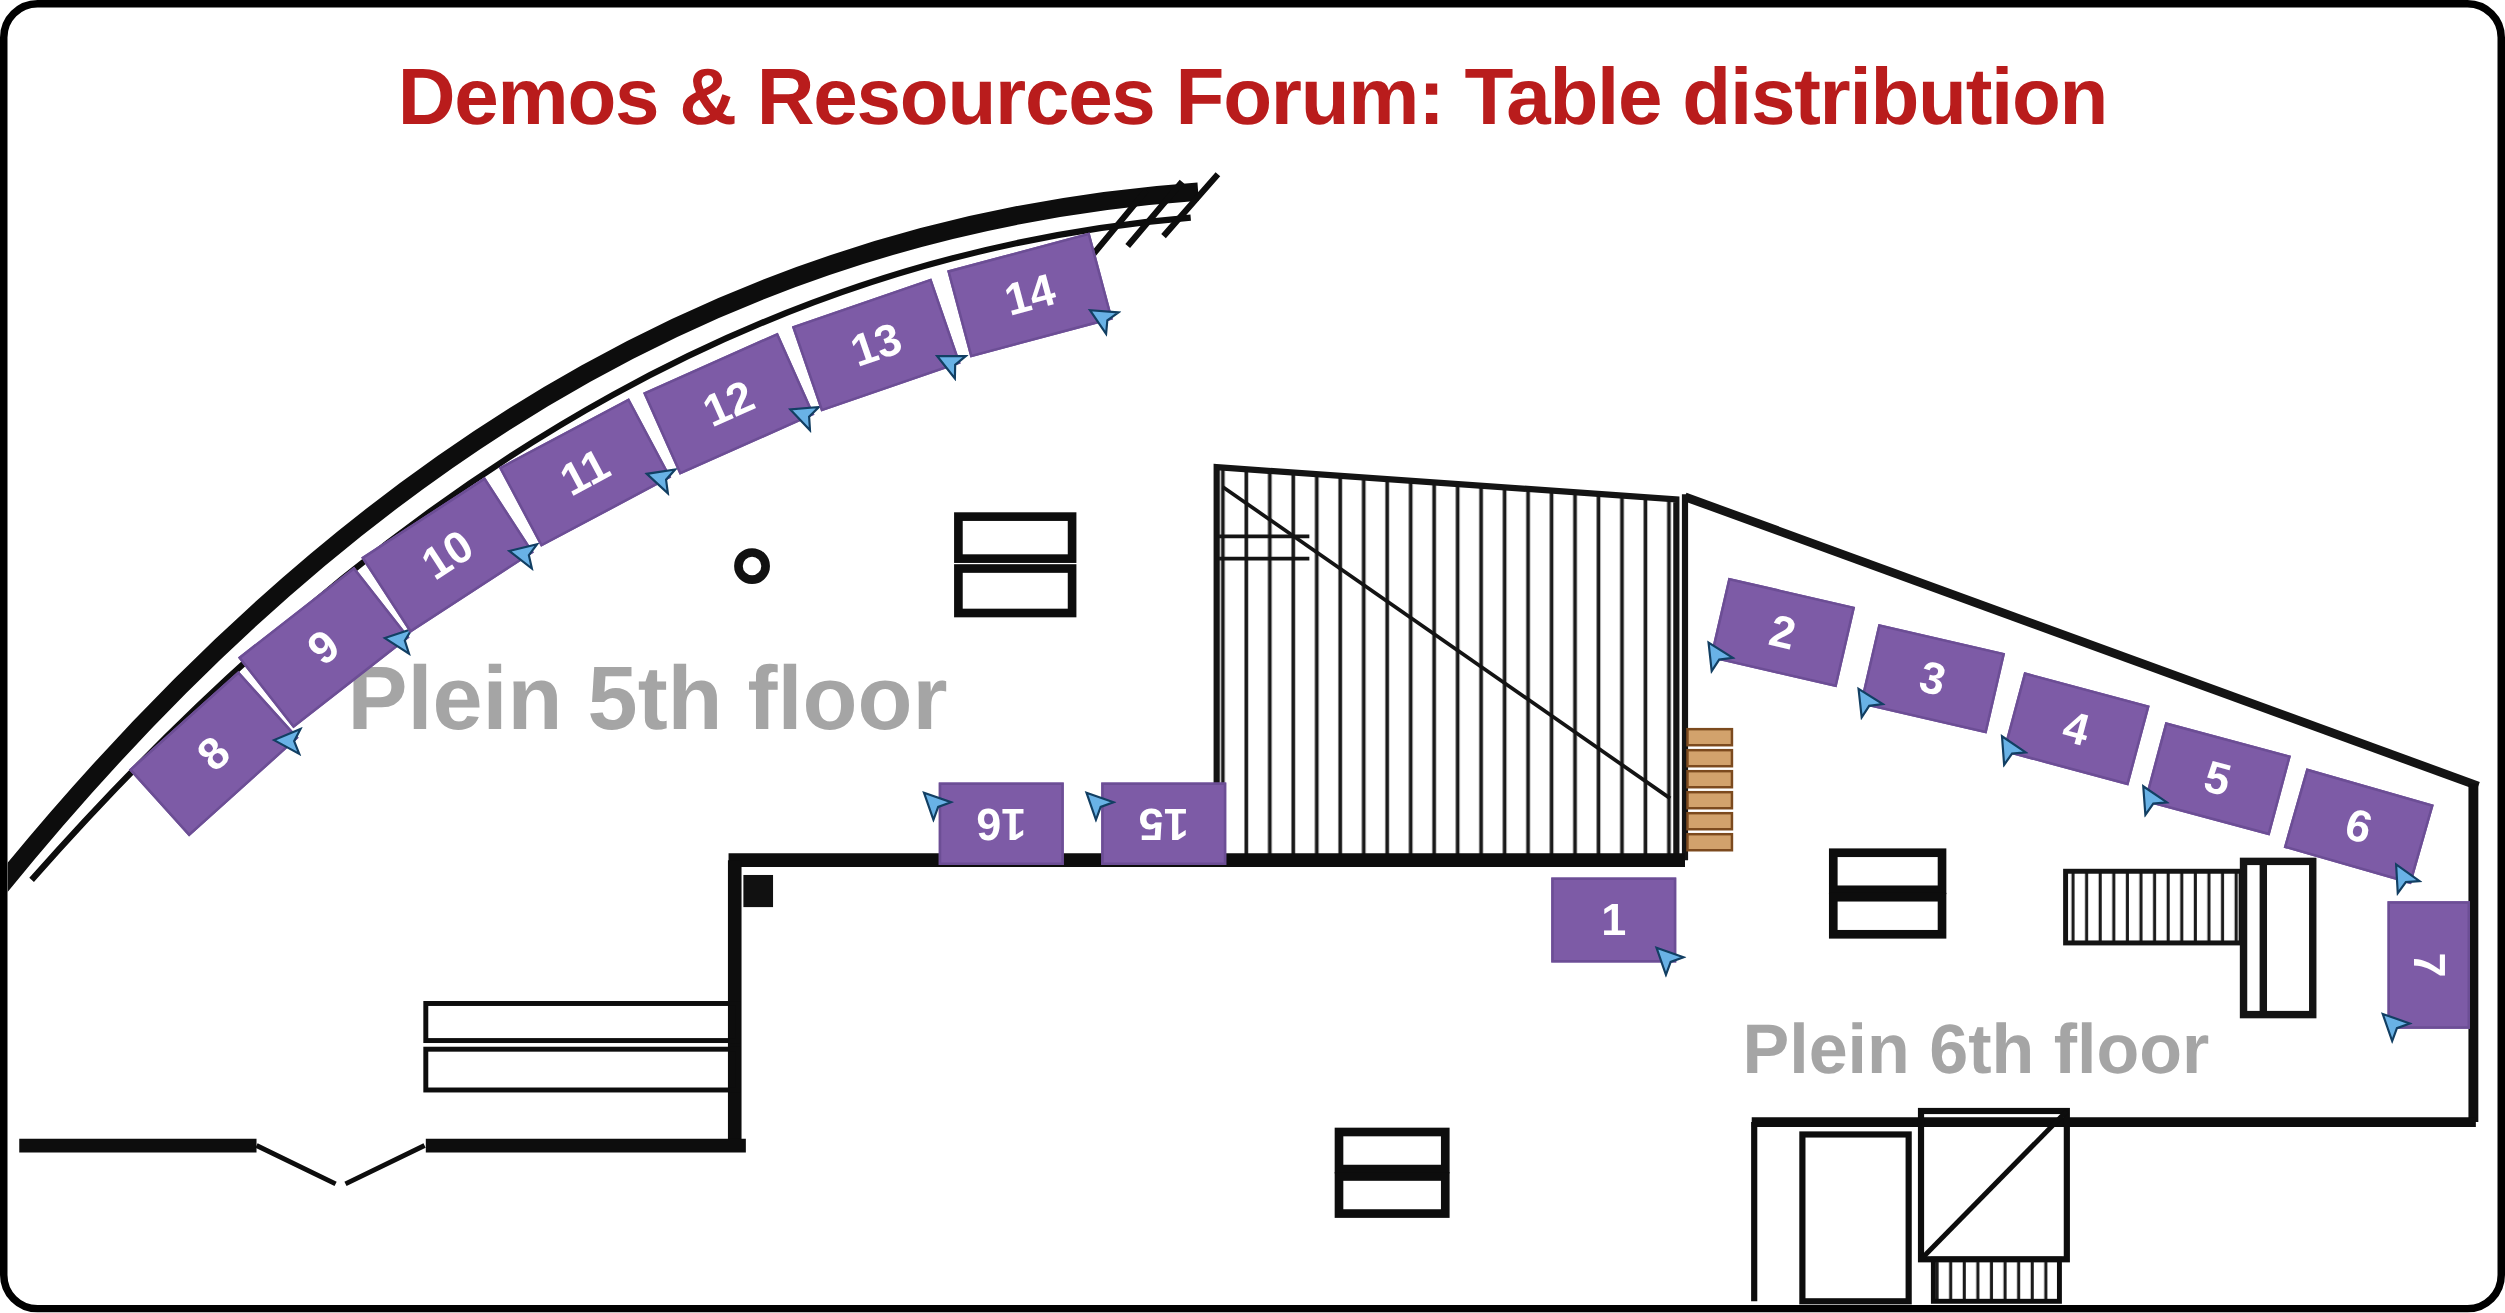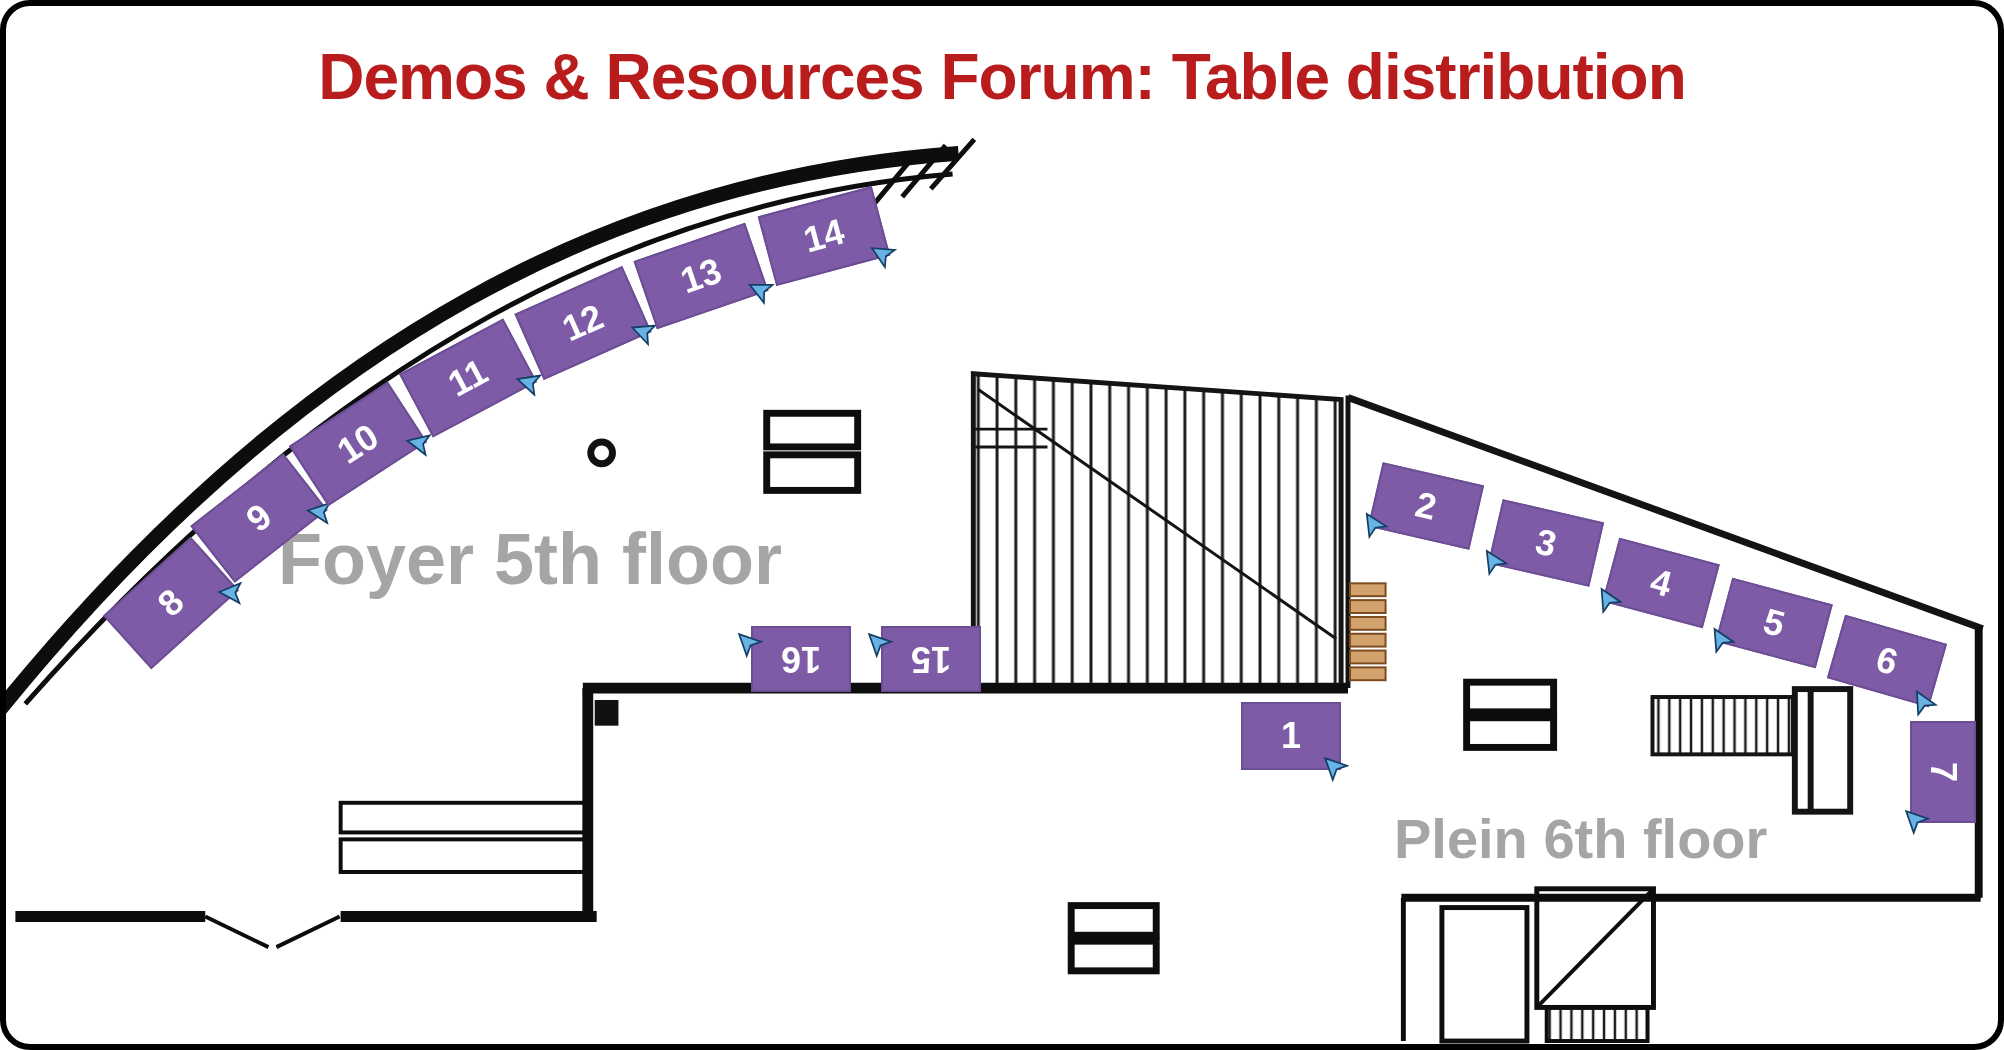--- a/index.html
+++ b/index.html
@@ -95,21 +95,21 @@
     <g stroke="#0d0d0d" fill="#ffffff">
       <rect x="764" y="412" width="92" height="34" stroke-width="7"></rect>
       <rect x="764" y="454" width="92" height="36" stroke-width="7"></rect>
       <rect x="1472" y="684" width="88" height="30" stroke-width="7"></rect>
       <rect x="1472" y="720" width="88" height="30" stroke-width="7"></rect>
       <rect x="1072" y="910" width="86" height="30" stroke-width="7"></rect>
       <rect x="1072" y="946" width="86" height="30" stroke-width="7"></rect>
     </g>
   </svg>
 
-  <div class="area-label" id="foyer-label">Foyer 5th floor</div>
+  <div class="area-label" id="foyer-label">Plein 5th floor</div>
   <div class="area-label" id="plein-label">Plein 6th floor</div>
 
   <div class="table" style="left:1235px;top:696px;width:100px;height:68px;">
     <span class="tnum">1</span>
     <svg class="arr" viewBox="0 0 24 24">
         <polygon points="2,2 9,22 12.5,12.5 22,9"></polygon>
       </svg>
   </div>
 
   <div class="table" style="left:1368px;top:467px;width:104px;height:66px;transform:rotate(13deg);">

